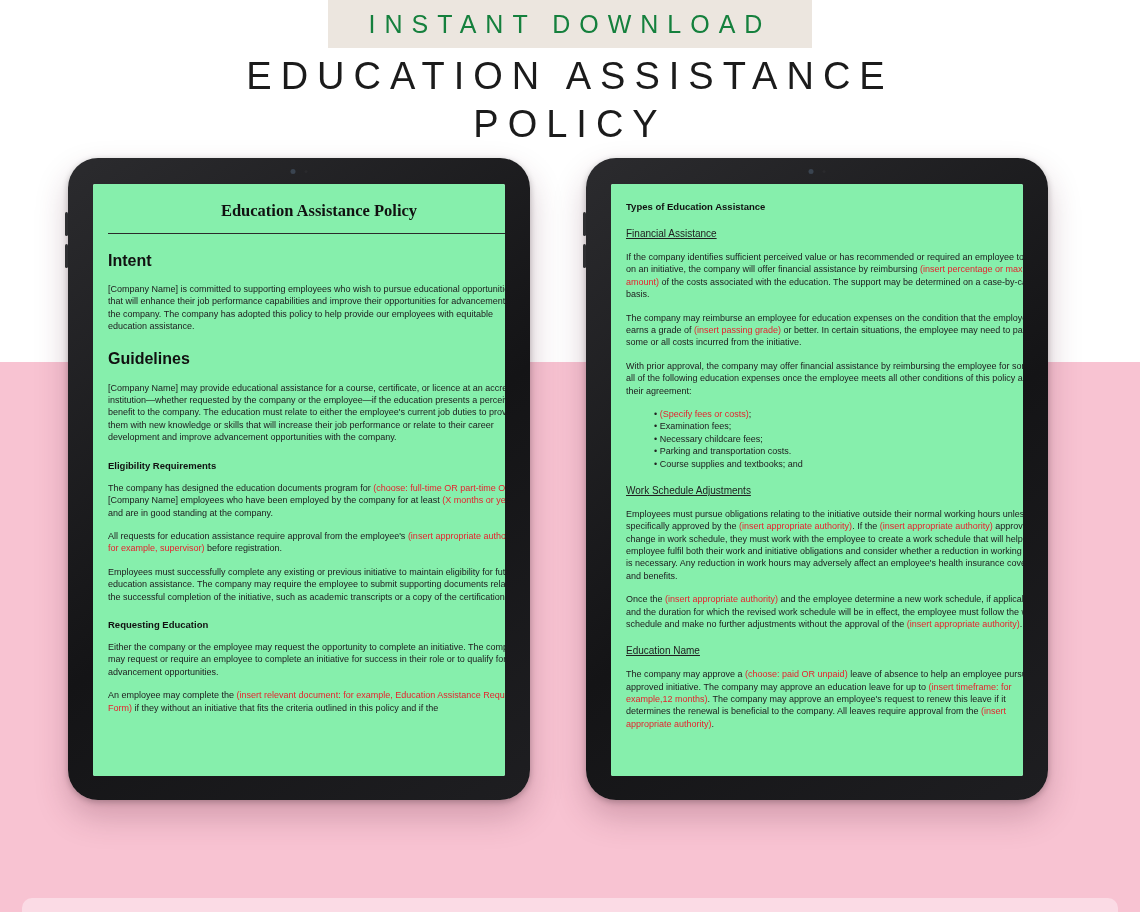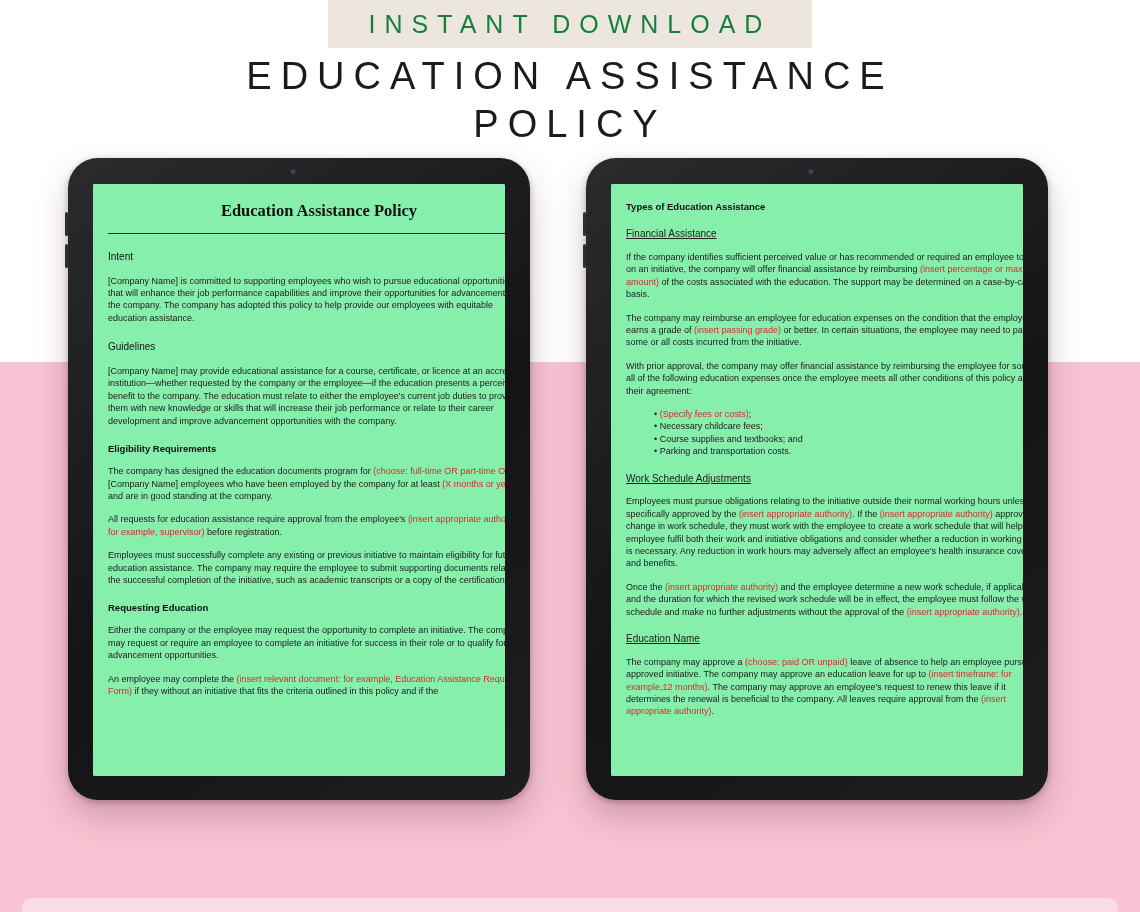--- a/index.html
+++ b/index.html
@@ -58,21 +58,21 @@
     width:452px; min-height:100%; background:#86efac;
     padding:16px 15px 10px 15px;
     font-size:9px; line-height:1.38; color:#202020;
   }
   .doc > :first-child{ margin-top:0; }
   .doc-title{
     font-family:"Liberation Serif", serif; font-weight:bold;
     font-size:16.5px; text-align:center; color:#111;
     padding-bottom:10px; border-bottom:1px solid #2a2a2a; margin-bottom:16px;
   }
-  .doc-h1{ font-size:10px; font-weight:normal; color:#111; margin:16px 0 11px; }
+  .doc-h1{ font-size:16px; font-weight:bold; color:#111; margin:16px 0 11px; }
   .doc-h2{ font-size:9.5px; font-weight:bold; color:#111; margin:15px 0 10px; }
   .doc-hu{ font-size:10px; margin:14px 0 10px; }
   .doc-hu span{ text-decoration:underline; }
   .doc-p{ margin:0 0 11px; }
   .doc-ul{ list-style:none; margin:0 0 2px; padding-left:28px; }
   .doc-ul li::before{ content:"• "; }
   .red{ color:#e5232e; }
 </style>
 </head>
 <body>
@@ -125,23 +125,24 @@
     <span class="volume-button v2"></span>
     <div class="screen">
       <div class="doc">
           <div class="doc-h2">Types of Education Assistance</div>
           <div class="doc-hu"><span>Financial Assistance</span></div>
           <p class="doc-p"><span>If the company identifies sufficient perceived value or has recommended or required an employee to take on an initiative, the company will offer financial assistance by reimbursing </span><span class="red">(insert percentage or maximum amount)</span><span> of the costs associated with the education. The support may be determined on a case-by-case basis.</span></p>
           <p class="doc-p"><span>The company may reimburse an employee for education expenses on the condition that the employee earns a grade of </span><span class="red">(insert passing grade)</span><span> or better. In certain situations, the employee may need to pay for some or all costs incurred from the initiative.</span></p>
           <p class="doc-p"><span>With prior approval, the company may offer financial assistance by reimbursing the employee for some or all of the following education expenses once the employee meets all other conditions of this policy and their agreement:</span></p>
           <ul class="doc-ul">
             <li><span class="red">(Specify fees or costs)</span><span>;</span></li>
+            <li><span>Examination fees;</span></li>
             <li><span>Necessary childcare fees;</span></li>
+            <li><span>Parking and transportation costs.</span></li>
             <li><span>Course supplies and textbooks; and</span></li>
-            <li><span>Parking and transportation costs.</span></li>
           </ul>
           <div class="doc-hu"><span>Work Schedule Adjustments</span></div>
           <p class="doc-p"><span>Employees must pursue obligations relating to the initiative outside their normal working hours unless specifically approved by the </span><span class="red">(insert appropriate authority)</span><span>. If the </span><span class="red">(insert appropriate authority)</span><span> approves a change in work schedule, they must work with the employee to create a work schedule that will help the employee fulfil both their work and initiative obligations and consider whether a reduction in working hours is necessary. Any reduction in work hours may adversely affect an employee's health insurance coverage and benefits.</span></p>
           <p class="doc-p"><span>Once the </span><span class="red">(insert appropriate authority)</span><span> and the employee determine a new work schedule, if applicable, and the duration for which the revised work schedule will be in effect, the employee must follow the work schedule and make no further adjustments without the approval of the </span><span class="red">(insert appropriate authority)</span><span>.</span></p>
           <div class="doc-hu"><span>Education Name</span></div>
           <p class="doc-p"><span>The company may approve a </span><span class="red">(choose: paid OR unpaid)</span><span> leave of absence to help an employee pursue an approved initiative. The company may approve an education leave for up to </span><span class="red">(insert timeframe: for example,12 months)</span><span>. The company may approve an employee's request to renew this leave if it determines the renewal is beneficial to the company. All leaves require approval from the </span><span class="red">(insert appropriate authority)</span><span>.</span></p>
         </div>
     </div>
   </div>
 

